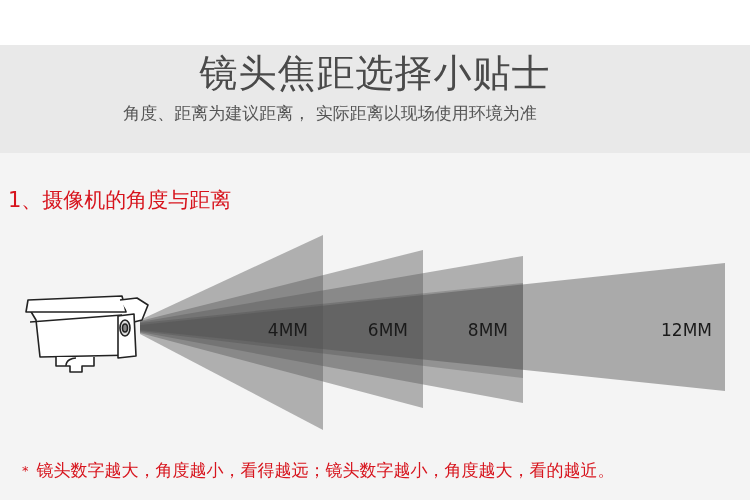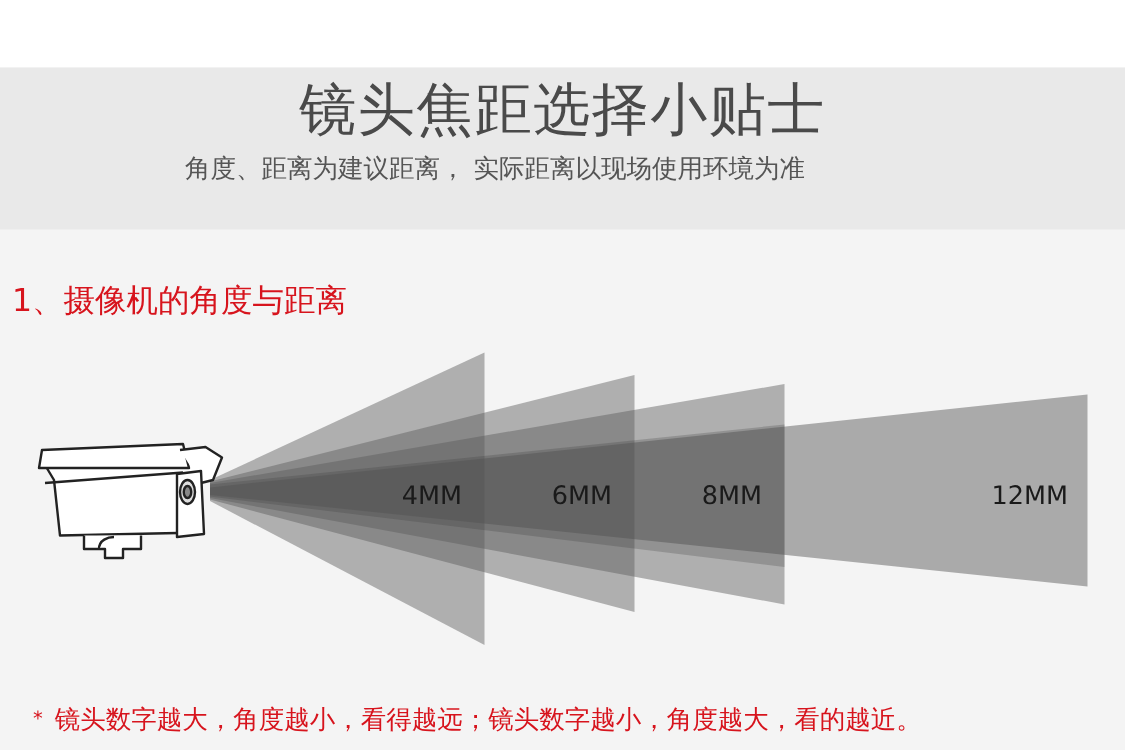--- a/index.html
+++ b/index.html
@@ -4,21 +4,21 @@
 <style>
   html,body{margin:0;padding:0;}
   body{width:750px;height:500px;background:#f4f4f4;position:relative;overflow:hidden;font-family:"DejaVu Sans","Liberation Sans",sans-serif;}
   .top-white{position:absolute;left:0;top:0;width:750px;height:45px;background:#ffffff;}
   .header{position:absolute;left:0;top:45px;width:750px;height:108px;background:#e9e9e9;}
   .title{position:absolute;left:0;width:750px;top:50px;text-align:center;font-size:38px;color:#4a4a4a;letter-spacing:1px;line-height:46px;}
   .subtitle{position:absolute;left:0;width:660px;top:101px;text-align:center;font-size:17px;color:#555;line-height:24px;}
   .section{position:absolute;left:8px;top:186px;font-size:21px;color:#d7141d;line-height:28px;}
   .diagram{position:absolute;left:0;top:0;}
   .lbl{font-family:"DejaVu Sans","Liberation Sans",sans-serif;font-size:17px;fill:#1a1a1a;}
-  .note{position:absolute;left:22px;top:458px;font-size:17px;color:#d7141d;line-height:24px;margin-top:10px;}
+  .note{position:absolute;left:22px;top:458px;font-size:17px;color:#d7141d;line-height:24px;}
   .note .star{font-size:13px;margin-right:8px;vertical-align:middle;}
 </style>
 </head>
 <body>
 
 <div class="top-white"></div>
 <div class="header"></div>
 <div class="title">镜头焦距选择小贴士</div>
 <div class="subtitle">角度、距离为建议距离， 实际距离以现场使用环境为准</div>
 

